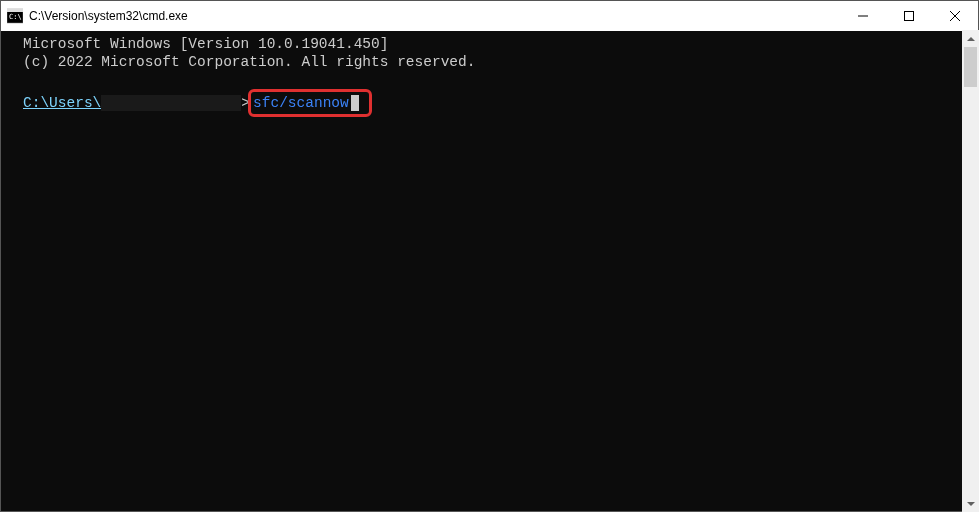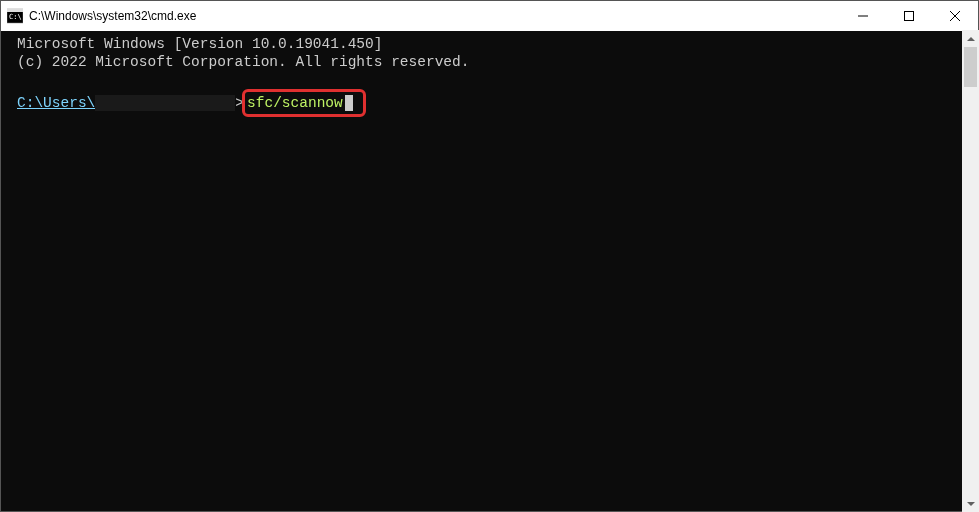--- a/index.html
+++ b/index.html
@@ -68,21 +68,21 @@
       width: 10px;
       height: 10px;
     }
     .terminal {
       flex: 1;
       background: #0c0c0c;
       color: #cccccc;
       font-family: Consolas, "Courier New", monospace;
       font-size: 14.5px;
       line-height: 18px;
-      padding: 4px 16px;
+      padding: 4px 22px;
       position: relative;
       overflow: hidden;
     }
     .terminal-line {
       white-space: pre;
       color: #cccccc;
     }
     .prompt-line {
       white-space: pre;
       color: #cccccc;
@@ -102,21 +102,21 @@
     }
     .prompt-suffix {
       color: #cccccc;
     }
     .command-highlight {
       display: inline-block;
       border: 3px solid #e03030;
       border-radius: 6px;
       padding: 2px 10px 2px 2px;
       margin-left: -2px;
-      color: #bef264;
+      color: #3b82f6;
     }
     .cursor {
       display: inline-block;
       width: 8px;
       height: 16px;
       background: #cccccc;
       vertical-align: middle;
       margin-left: 2px;
     }
     .scrollbar {
@@ -159,21 +159,21 @@
 
 <div class="window">
   <div class="titlebar">
     <span class="titlebar-icon">
       <svg viewBox="0 0 16 16">
         <rect x="0" y="1" width="16" height="14" fill="#000" stroke="#888" stroke-width="0.5"></rect>
         <rect x="0" y="1" width="16" height="3" fill="#ddd"></rect>
         <text x="2" y="11" font-size="7" fill="#fff" font-family="monospace">C:\</text>
       </svg>
     </span>
-    <span class="titlebar-title">C:\Windows\system32\cmd.exe</span>
+    <span class="titlebar-title">C:\Version\system32\cmd.exe</span>
     <div class="titlebar-controls">
       <button class="titlebar-btn">
         <svg viewBox="0 0 10 10">
             <line x1="0" y1="5" x2="10" y2="5" stroke="#000" stroke-width="1"></line>
           </svg>
       </button>
       <button class="titlebar-btn">
         <svg viewBox="0 0 10 10">
             <rect x="0.5" y="0.5" width="9" height="9" fill="none" stroke="#000" stroke-width="1"></rect>
           </svg>

